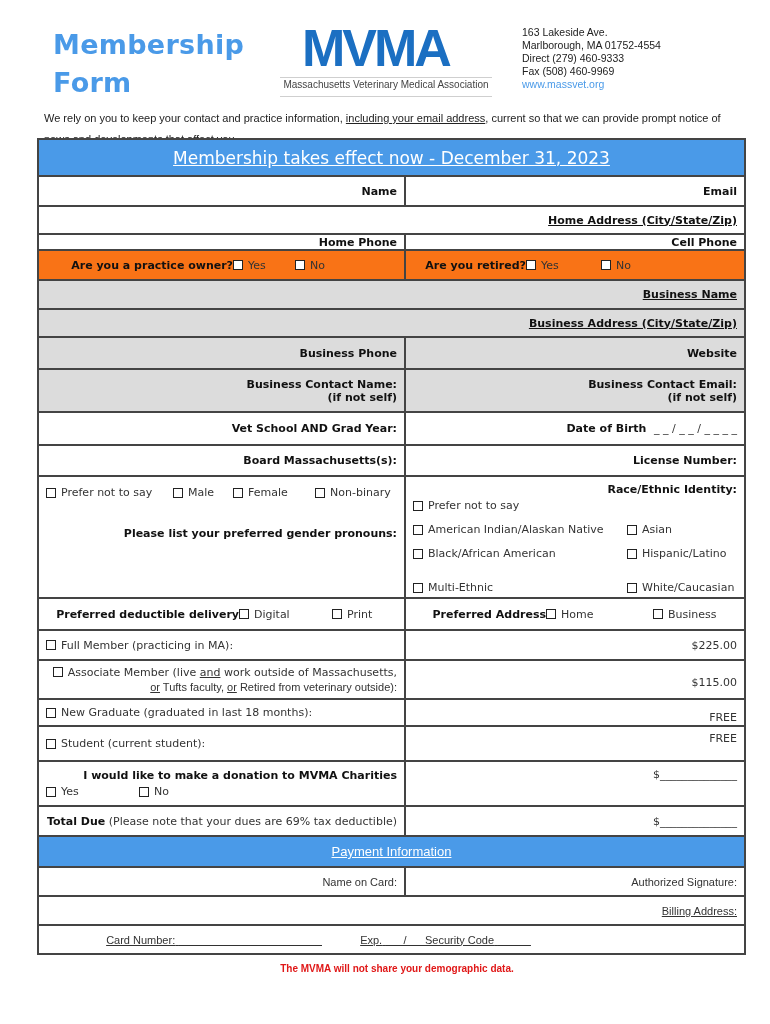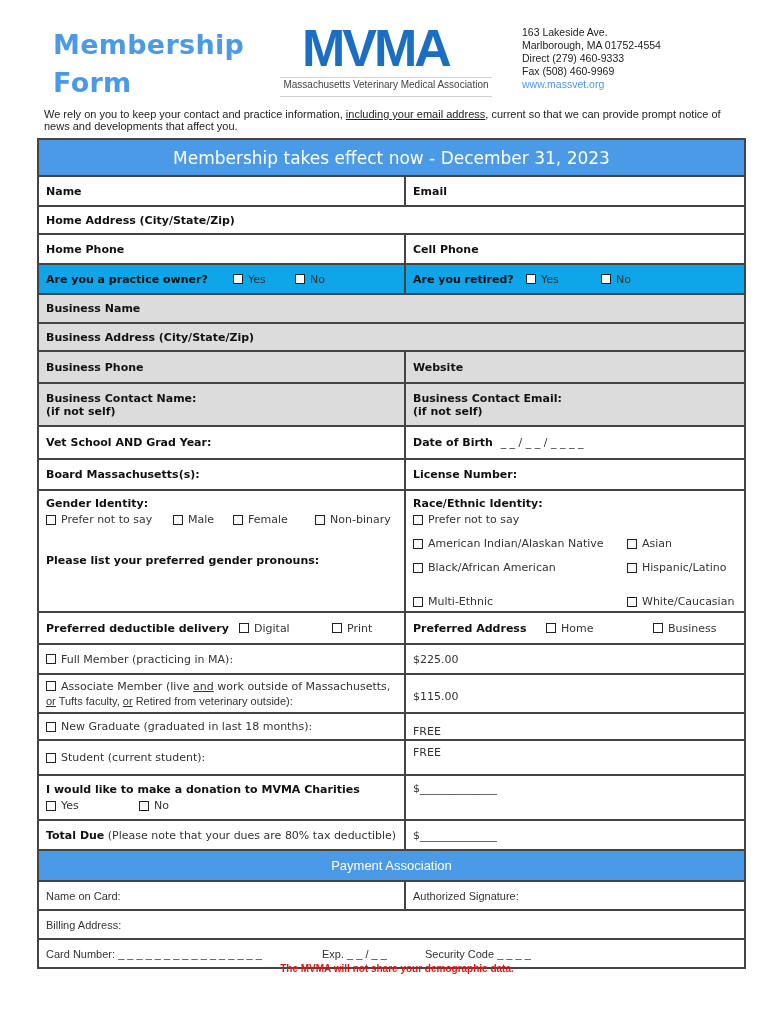--- a/index.html
+++ b/index.html
@@ -10,31 +10,31 @@
 
   .logo { position: absolute; left: 280px; top: 22px; width: 212px; height: 78px; }
   .logo-mark { position: absolute; left: 22px; top: 0; font-family: "Liberation Sans", sans-serif; font-weight: bold; font-size: 52px; line-height: 52px; color: #1b6fc2; letter-spacing: -3px; }
   .logo-rule-top { position: absolute; left: 0; right: 0; top: 55px; border-top: 1px solid #cfcfcf; }
   .logo-sub { position: absolute; left: 0; right: 0; top: 57px; text-align: center; font-family: "Liberation Sans", sans-serif; font-size: 10px; color: #444; }
   .logo-rule-bot { position: absolute; left: 0; right: 0; top: 74px; border-top: 1px solid #cfcfcf; }
 
   .address { position: absolute; left: 522px; top: 26px; font-family: "Liberation Sans", sans-serif; font-size: 10.5px; line-height: 13px; color: #222; }
   .address .web { color: #4a9ae8; }
 
-  .intro { position: absolute; left: 44px; top: 108px; width: 700px; font-family: "Liberation Sans", sans-serif; font-size: 11px; line-height: 12px; color: #222; }
+  .intro { position: absolute; left: 44px; top: 108px; width: 700px; font-family: "Liberation Sans", sans-serif; font-size: 11px; line-height: 21px; color: #222; }
   .intro u { text-decoration: underline; }
 
   .form { position: absolute; left: 37px; top: 138px; width: 709px; border: 2px solid #444; border-bottom: none; }
   .row { position: relative; display: flex; border-bottom: 2px solid #444; }
-  .cell { position: relative; padding: 0 7px; font-size: 11px; display: flex; flex-direction: column; justify-content: center; }
+  .cell { position: relative; padding: 0 7px; font-size: 11px; display: flex; flex-direction: column; justify-content: center; text-align: right; }
   .cell.left { width: 367px; border-right: 2px solid #444; }
   .cell.right { flex: 1; }
-  .cell.full { flex: 1; }
+  .cell.full { flex: 1; text-decoration: underline; }
   .b { font-weight: bold; }
-  .gray-d { background: #0ea5e9; }
+  .gray-d { background: #f97316; }
   .gray-l { background: #dcdcdc; }
   .hdr { background: #4a9ae8; color: #fff; justify-content: center; align-items: center; text-align: center; }
   .hdr.big { font-size: 17px; }
   .hdr.small { font-size: 13px; font-family: "Liberation Sans", sans-serif; }
 
   .opts { display: flex; align-items: center; }
   .cb { display: inline-block; width: 10px; height: 10px; border: 1px solid #222; margin-right: 5px; vertical-align: -1px; background: #fff; }
   .opt { display: inline-flex; align-items: center; font-weight: normal; color: #333; font-size: 11px; }
   .lite { color: #333; font-weight: normal; }
   .lib { font-family: "Liberation Sans", sans-serif; }
@@ -79,21 +79,21 @@
         <span>Email</span>
       </div>
   </div>
 
   <div class="row" style="height:28px">
     <div class="cell full b">
         <span>Home Address (City/State/Zip)</span>
       </div>
   </div>
 
-  <div class="row" style="height:30px">
+  <div class="row" style="height:16px">
     <div class="cell left b">
         <span>Home Phone</span>
       </div>
     <div class="cell right b">
         <span>Cell Phone</span>
       </div>
   </div>
 
   <div class="row gray-d" style="height:30px">
     <div class="cell left">
@@ -169,21 +169,20 @@
     <div class="cell left b">
         <span>Board Massachusetts(s):</span>
       </div>
     <div class="cell right b">
         <span>License Number:</span>
       </div>
   </div>
 
   <div class="row" style="height:122px">
     <div class="cell left" style="justify-content:flex-start; padding-top:6px">
-      <div class="b">Gender Identity:</div>
       <div class="opts" style="margin-top:3px">
         <span class="opt" style="width:127px">
             <span class="cb"></span>
             <span>Prefer not to say</span>
           </span>
         <span class="opt" style="width:60px">
             <span class="cb"></span>
             <span>Male</span>
           </span>
         <span class="opt" style="width:82px">
@@ -318,27 +317,27 @@
             <span class="cb"></span>
             <span>No</span>
           </span>
       </div>
     </div>
     <div class="cell right lite" style="justify-content:flex-start; padding-top:6px">$______________</div>
   </div>
 
   <div class="row" style="height:30px">
     <div class="cell left">
-      <div><span class="b">Total Due</span> <span class="lite">(Please note that your dues are 80% tax deductible)</span></div>
+      <div><span class="b">Total Due</span> <span class="lite">(Please note that your dues are 69% tax deductible)</span></div>
     </div>
     <div class="cell right lite">$______________</div>
   </div>
 
   <div class="row" style="height:31px">
-    <div class="cell full hdr small">Payment Association</div>
+    <div class="cell full hdr small">Payment Information</div>
   </div>
 
   <div class="row lib" style="height:29px">
     <div class="cell left lite lib">
         <span>Name on Card:</span>
       </div>
     <div class="cell right lite lib">
         <span>Authorized Signature:</span>
       </div>
   </div>

